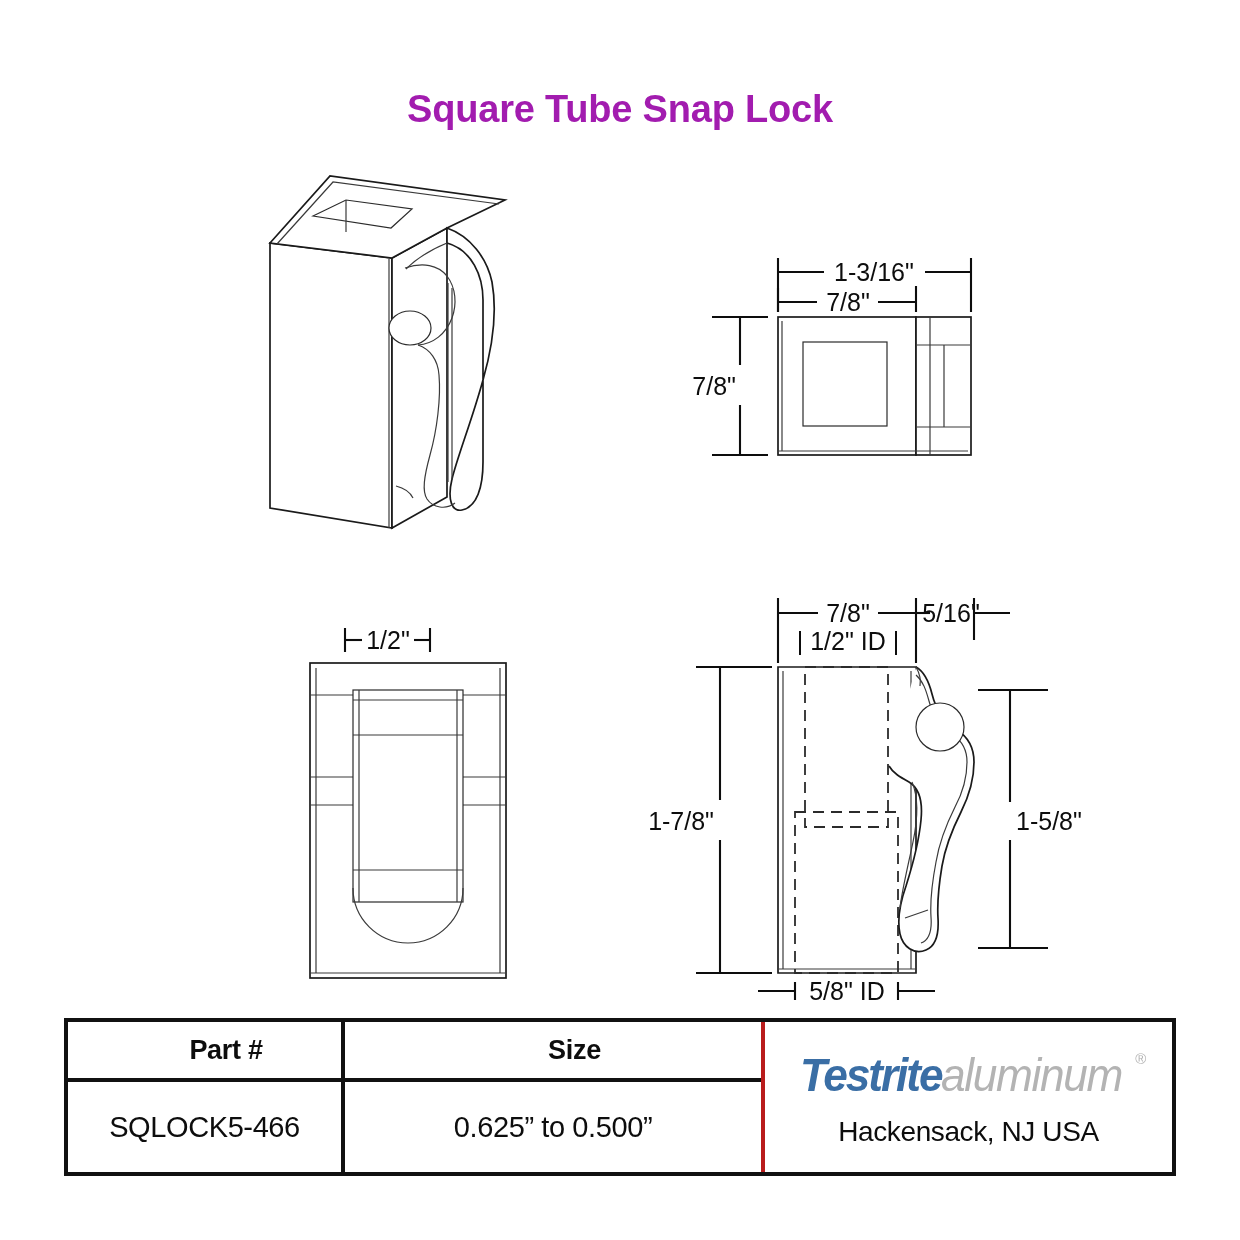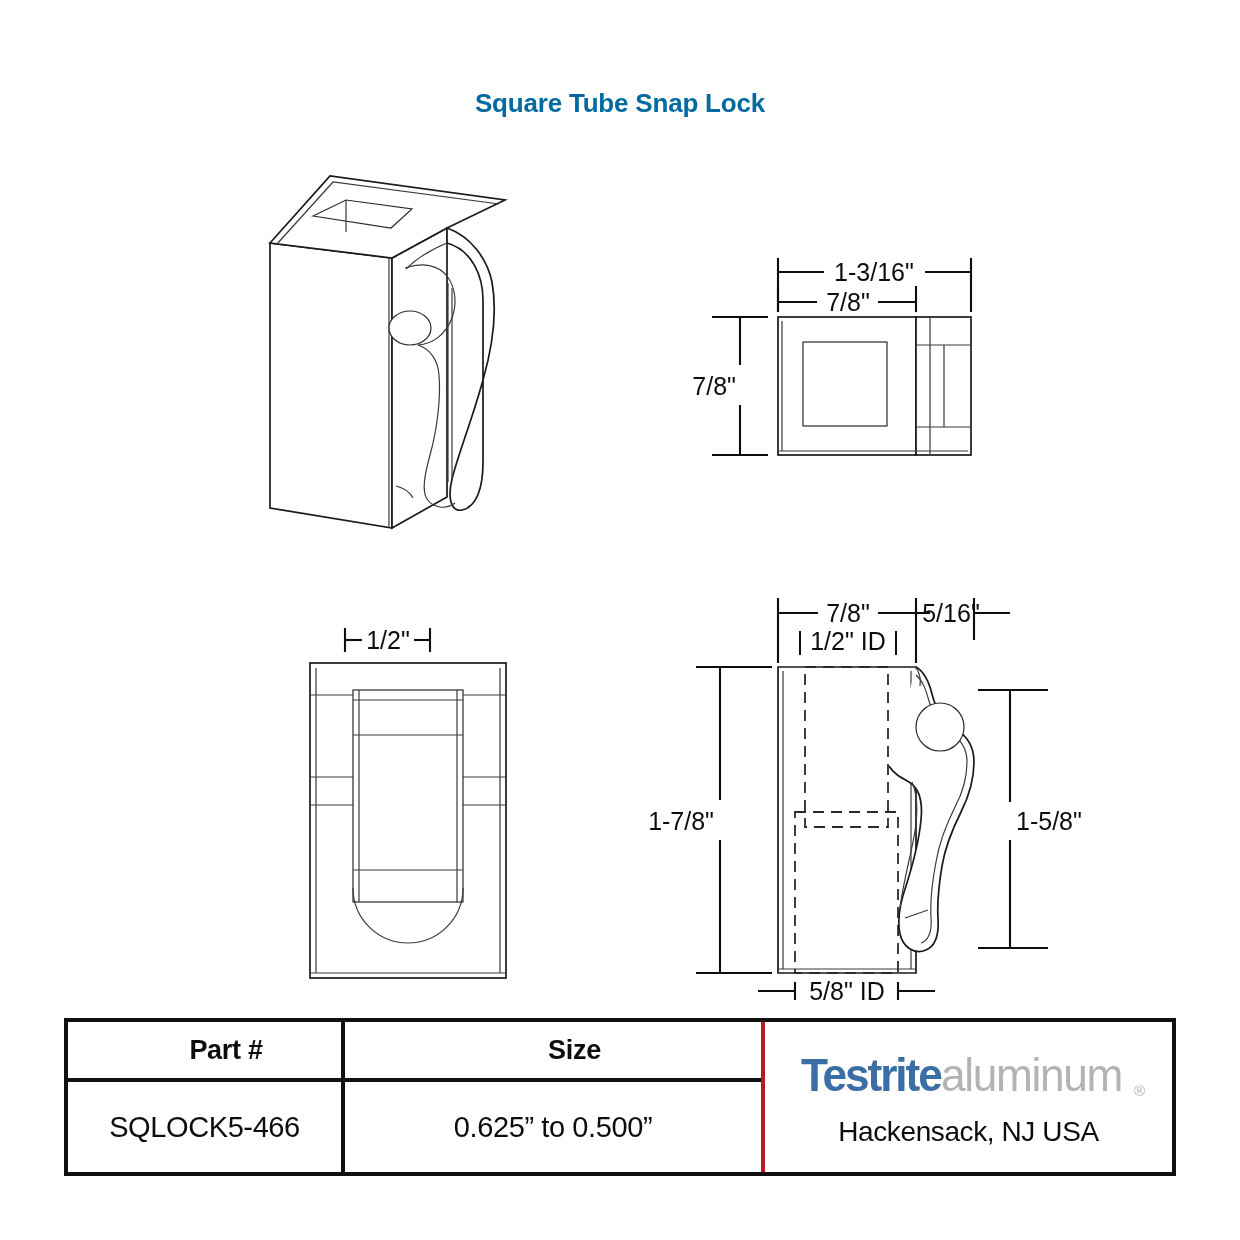--- a/index.html
+++ b/index.html
@@ -20,24 +20,24 @@
     left: 0; top: 0;
     width: 1240px;
     height: 1240px;
   }
   .drawing-title {
     position: absolute;
     left: 0;
     top: 88px;
     width: 1240px;
     text-align: center;
-    font-size: 26px;
+    font-size: 38px;
     font-weight: bold;
     letter-spacing: -0.2px;
-    color: #0369a1;
+    color: #a21caf;
   }
   svg.views {
     position: absolute;
     left: 0; top: 0;
     width: 1240px;
     height: 1240px;
     display: block;
   }
   .ln-thin { fill: none; stroke: #3a3a3a; stroke-width: 1.2; }
   .ln-face { fill: #ffffff; stroke: #1a1a1a; stroke-width: 1.7; }
@@ -94,24 +94,25 @@
     height: 100%;
     display: flex;
     flex-direction: column;
     align-items: center;
     justify-content: center;
     padding-top: 4px;
     box-sizing: border-box;
   }
   .logo-line {
     display: flex;
-    align-items: flex-end;
+    align-items: flex-start;
     justify-content: center;
     line-height: 1;
     margin-bottom: 6px;
+    font-style: italic;
   }
   .logo-testrite {
     font-size: 47px;
     font-weight: bold;
     color: #3a6ea5;
     letter-spacing: -2.2px;
     transform: scaleX(0.94);
     transform-origin: right center;
   }
   .logo-aluminum {

